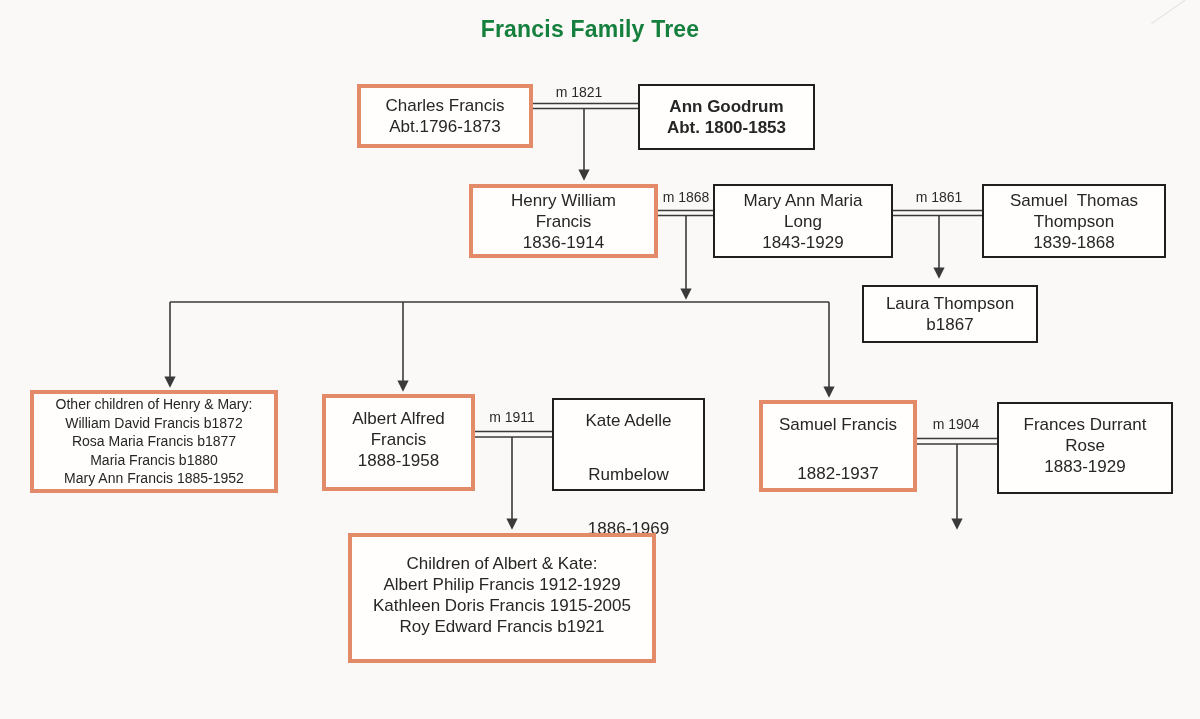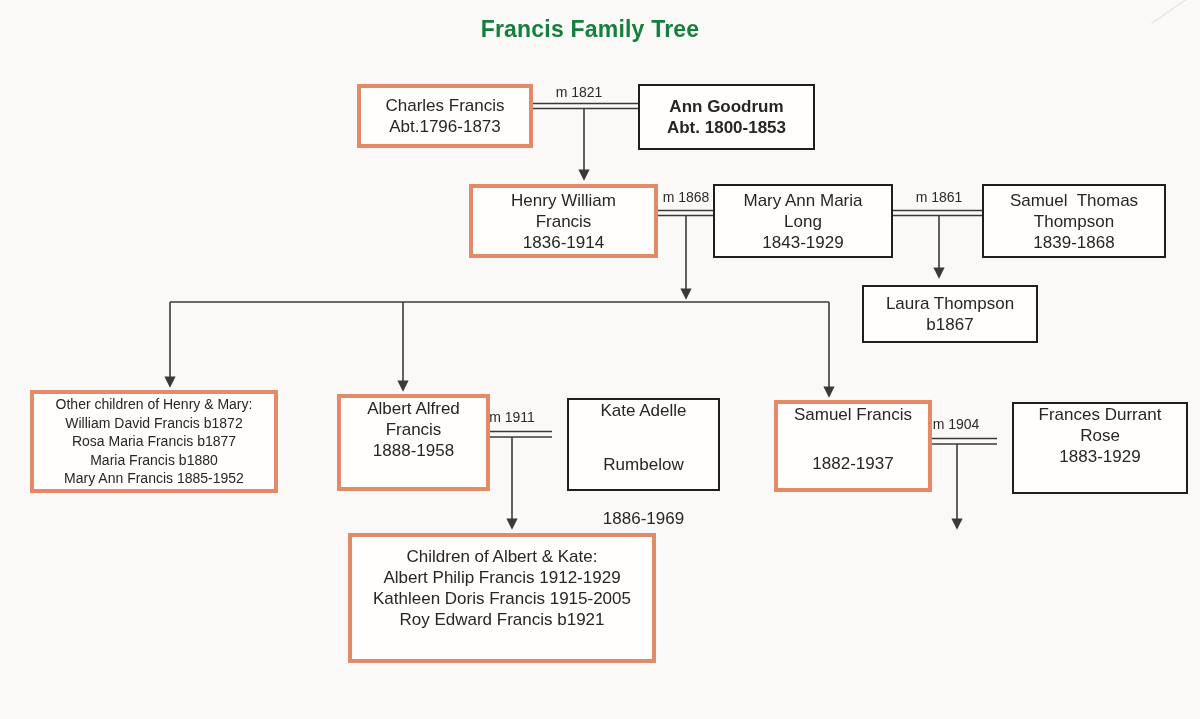--- a/index.html
+++ b/index.html
@@ -29,22 +29,22 @@
     position:absolute;box-sizing:border-box;
     background:var(--box-fill);
     display:flex;flex-direction:column;
     align-items:center;justify-content:center;
     text-align:center;
     font-size:17px;line-height:21px;color:var(--text);
   }
   .node div{white-space:pre-wrap;}
   .hl{border:4px solid var(--highlight-border);}
   .bk{border:2px solid var(--plain-border);}
-  .top-align{justify-content:flex-start;margin-left:15px;}
-  .top-align8{justify-content:flex-start;padding-top:9px;}
+  .top-align{justify-content:flex-start;padding-top:10px;}
+  .top-align8{justify-content:flex-start;padding-top:16px;}
   .small{font-size:14px;line-height:18.5px;}
   .mlabel{
     position:absolute;text-align:center;
     font-size:14px;line-height:15px;color:#2a2a2a;width:60px;
   }
   svg#connectors{position:absolute;left:0;top:0;pointer-events:none;}
   svg#connectors line{stroke:var(--connector);stroke-width:1.6;}
   svg#connectors .arrowhead{fill:var(--connector);}
   .scan-artifact{
     position:absolute;right:-6px;top:6px;width:60px;height:1px;

